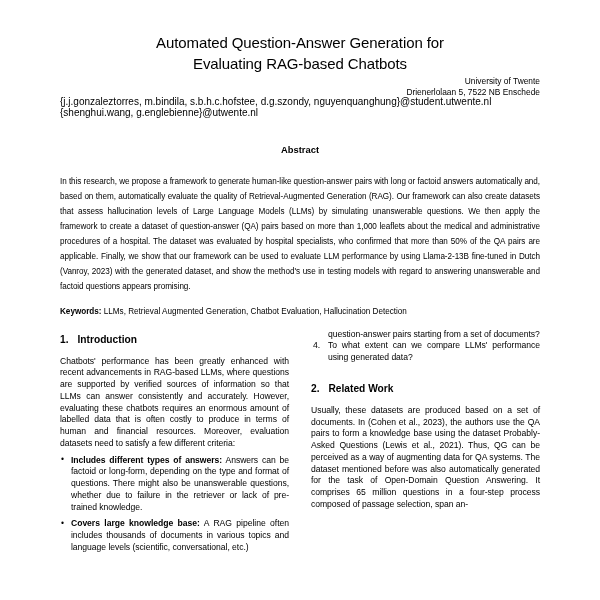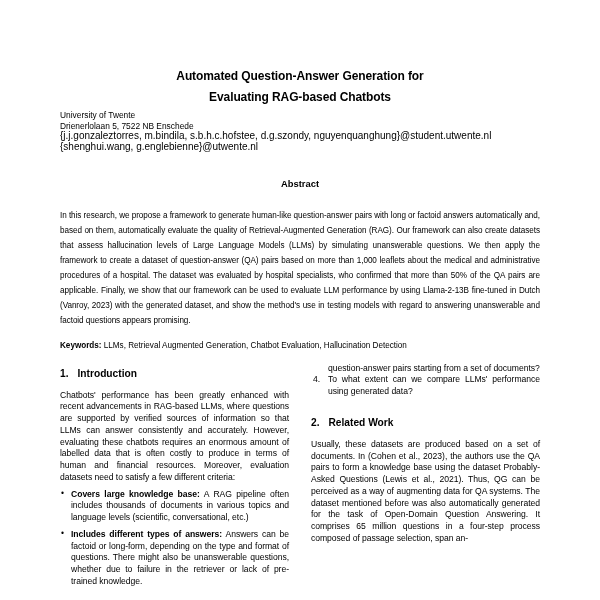--- a/index.html
+++ b/index.html
@@ -20,45 +20,45 @@
     height: 600px;
     box-sizing: border-box;
     padding: 0 60px;
     overflow: hidden;
     background: #ffffff;
   }
 
   
   .title {
     margin: 0;
-    padding-top: 66px;
+    padding-top: 32px;
     text-align: center;
-    font-size: 12px;
+    font-size: 15px;
     line-height: 21px;
-    font-weight: bold;
+    font-weight: normal;
     letter-spacing: -0.1px;
   }
   .title .ln { display: block; }
 
   
   .authors {
     margin: 0;
     padding-top: 25px;
     text-align: center;
     font-size: 10.6px;
     line-height: 13.5px;
     font-weight: bold;
     letter-spacing: -0.15px;
   }
   .authors .ln { display: block; }
 
   .affil {
     margin: 0;
     padding-top: 2px;
-    text-align: left;
+    text-align: right;
     font-size: 8.4px;
     line-height: 10.6px;
   }
   .affil .ln { display: block; }
 
   .emails {
     margin: 0;
     padding-top: 0px;
     font-size: 10px;
     line-height: 10.6px;
@@ -208,24 +208,24 @@
 
     <div class="col">
       <h3 class="sec-head">
         <span class="num">1.</span><span>Introduction</span>
       </h3>
 
       <p class="para">Chatbots' performance has been greatly enhanced with recent advancements in RAG-based LLMs, where questions are supported by verified sources of information so that LLMs can answer consistently and accurately. However, evaluating these chatbots requires an enormous amount of labelled data that is often costly to produce in terms of human and financial resources. Moreover, evaluation datasets need to satisfy a few different criteria:</p>
 
       <ul class="blist">
         <li>
-          <b>Covers large knowledge base:</b><span> A RAG pipeline often includes thousands of documents in various topics and language levels (scientific, conversational, etc.)</span>
+          <b>Includes different types of answers:</b><span> Answers can be factoid or long-form, depending on the type and format of questions. There might also be unanswerable questions, whether due to failure in the retriever or lack of pre-trained knowledge.</span>
         </li>
         <li>
-          <b>Includes different types of answers:</b><span> Answers can be factoid or long-form, depending on the type and format of questions. There might also be unanswerable questions, whether due to failure in the retriever or lack of pre-trained knowledge.</span>
+          <b>Covers large knowledge base:</b><span> A RAG pipeline often includes thousands of documents in various topics and language levels (scientific, conversational, etc.)</span>
         </li>
       </ul>
     </div>
 
     <div class="col">
       <p class="cont-line">question-answer pairs starting from a set of documents?</p>
 
       <ul class="nlist">
         <li>
           <span class="mk">4.</span><span>To what extent can we compare LLMs' performance using generated data?</span>

